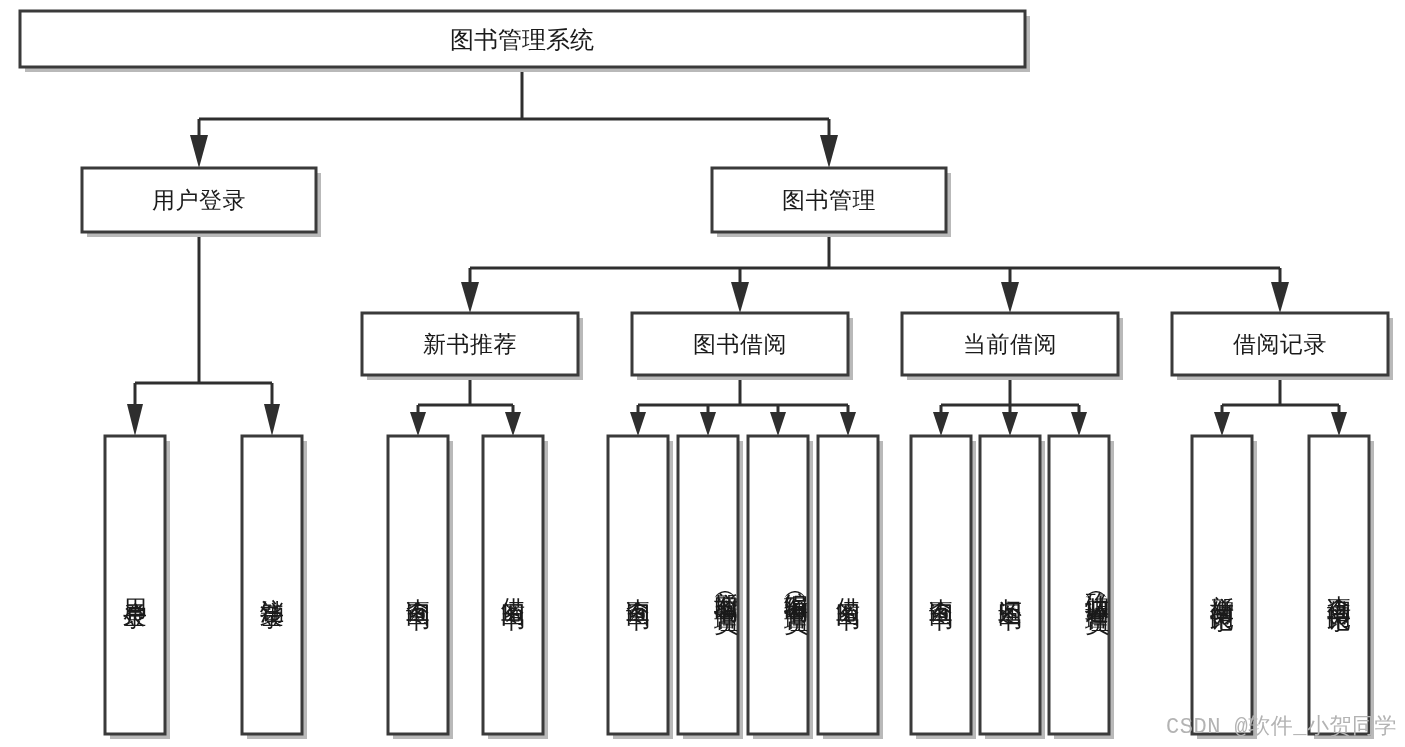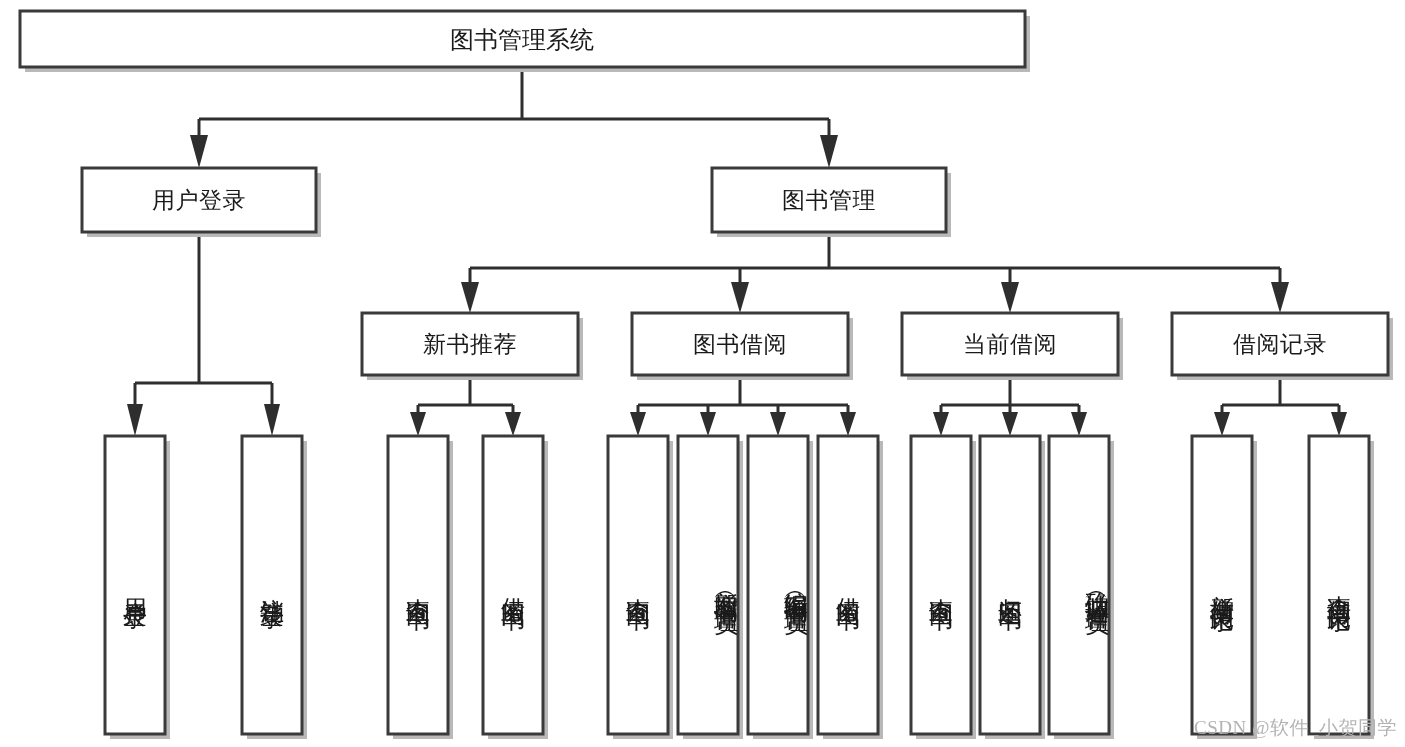--- a/index.html
+++ b/index.html
@@ -71,22 +71,22 @@
     white-space: nowrap;
     display: flex;
     align-items: center;
     justify-content: center;
     pointer-events: none;
   }
   .watermark {
     position: absolute;
     right: 8px;
     bottom: 6px;
-    font-family: Liberation Serif, serif;
-    font-size: 19px;
+    font-family: Liberation Mono, monospace;
+    font-size: 22px;
     color: #b3b3b3;
     white-space: nowrap;
     letter-spacing: 0.5px;
   }
 </style>
 </head>
 <body>
 
 <div id="diagram-root">
 

